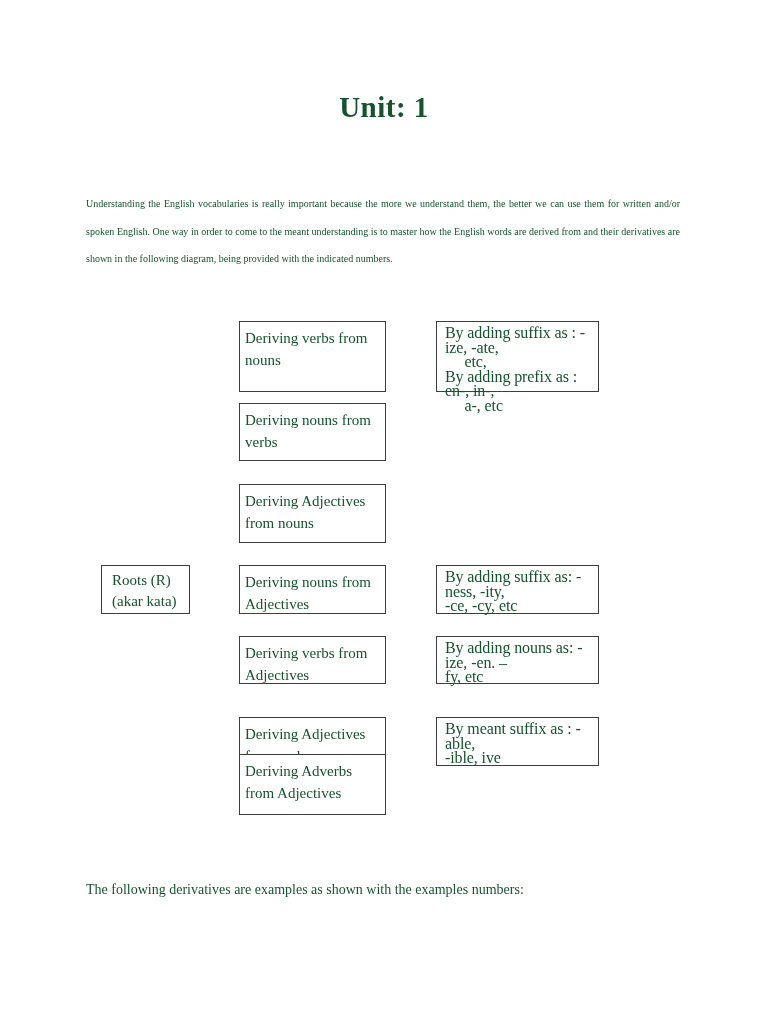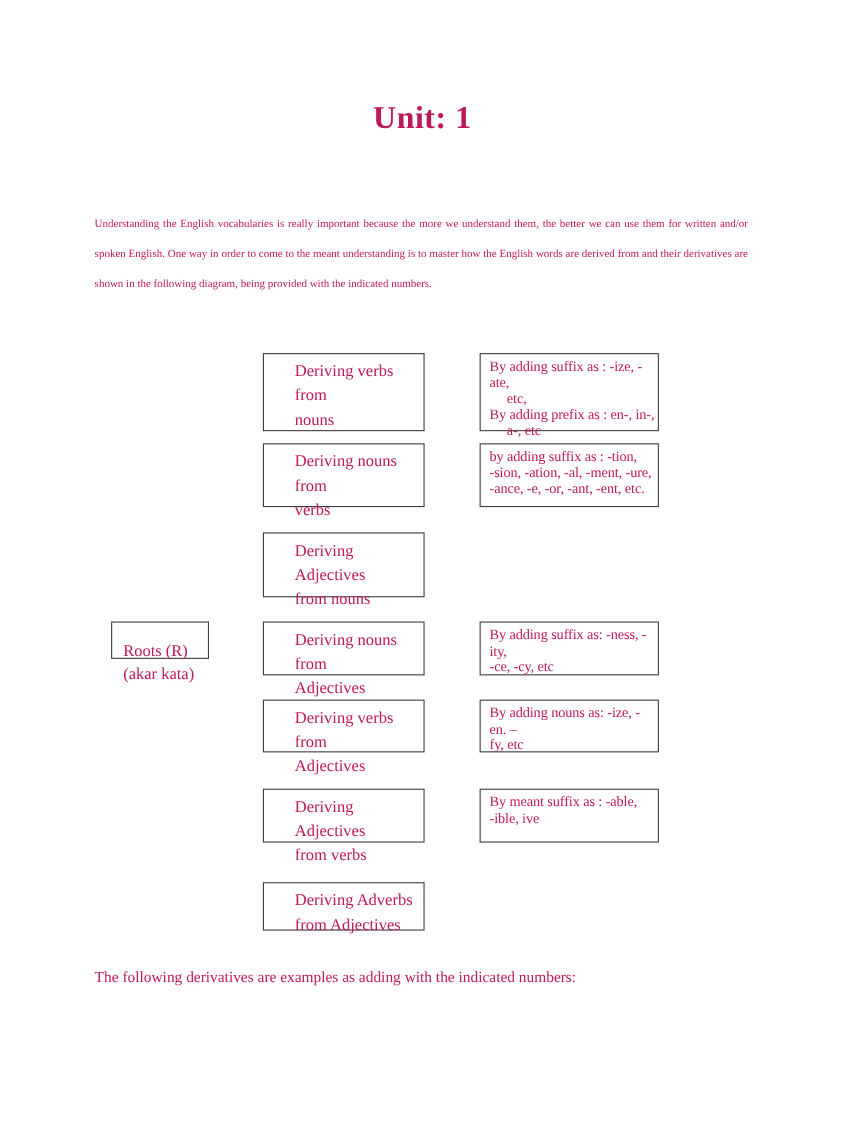--- a/index.html
+++ b/index.html
@@ -1,53 +1,53 @@
 <!DOCTYPE html>
 <html><head>
 <meta charset="utf-8">
 <style>
   html,body{margin:0;padding:0;background:#ffffff;}
   .page{
     position:relative;width:768px;height:1024px;background:#ffffff;
-    font-family:"Liberation Serif","DejaVu Serif",serif;color:#be185d;overflow:hidden;border-radius:31px;
+    font-family:"Liberation Serif","DejaVu Serif",serif;color:#14532d;overflow:hidden;border-radius:31px;
   }
   .title-block{
     position:absolute;top:88px;left:0;width:768px;text-align:center;
     font-weight:bold;font-size:29px;line-height:38px;letter-spacing:.5px;
   }
   .intro{
     position:absolute;top:190px;left:86px;width:594px;margin:0;
     font-size:10px;line-height:27.5px;text-align:justify;
   }
   .closing{
     position:absolute;top:880px;left:86px;width:640px;margin:0;
     font-size:14px;line-height:20px;
   }
   .box{
     position:absolute;border:1.5px solid #3d3d3d;background:#ffffff;
     box-sizing:border-box;white-space:pre-wrap;
   }
   .roots-box{
-    left:101px;top:565px;width:89px;height:34px;
-    font-size:15px;line-height:21px;padding:16px 0 0 10px;
+    left:101px;top:565px;width:89px;height:49px;
+    font-size:15px;line-height:21px;padding:4px 0 0 10px;
   }
   .label-box{
-    left:239px;width:147px;font-size:15px;line-height:22px;padding:5px 4px 0 28px;
+    left:239px;width:147px;font-size:15px;line-height:22px;padding:5px 4px 0 5px;
   }
   .rule-box{
-    left:436px;width:163px;font-size:13px;line-height:14.5px;
+    left:436px;width:163px;font-size:16px;line-height:14.5px;
     padding:4px 2px 0 8px;letter-spacing:-.1px;
   }
   .r1{top:321px;height:71px}
   .r2{top:403px;height:58px}
   .r3{top:484px;height:59px}
   .r4{top:565px;height:49px}
   .r5{top:636px;height:48px}
   .r6{top:717px;height:49px}
-  .r7{top:802px;height:44px}
+  .r7{top:754px;height:61px}
 </style>
 </head>
 <body>
 
 <div class="page">
 
   <div class="title-block">
     <div>Unit: 1</div>
   </div>
 
@@ -58,23 +58,20 @@
 
   <div class="box label-box r1">Deriving verbs from
 nouns</div>
   <div class="box rule-box r1">By adding suffix as : -ize, -ate,
      etc,
 By adding prefix as : en-, in-,
      a-, etc</div>
 
   <div class="box label-box r2">Deriving nouns from
 verbs</div>
-  <div class="box rule-box r2">by adding suffix as : -tion,
--sion, -ation, -al, -ment, -ure,
--ance, -e, -or, -ant, -ent, etc.</div>
 
   <div class="box label-box r3">Deriving Adjectives
 from nouns</div>
 
   <div class="box label-box r4">Deriving nouns from
 Adjectives</div>
   <div class="box rule-box r4">By adding suffix as: -ness, -ity,
 -ce, -cy, etc</div>
 
   <div class="box label-box r5">Deriving verbs from
@@ -83,15 +80,15 @@
 fy, etc</div>
 
   <div class="box label-box r6">Deriving Adjectives
 from verbs</div>
   <div class="box rule-box r6">By meant suffix as : -able,
 -ible, ive</div>
 
   <div class="box label-box r7">Deriving Adverbs
 from Adjectives</div>
 
-  <p class="closing">The following derivatives are examples as adding with the indicated numbers:</p>
+  <p class="closing">The following derivatives are examples as shown with the examples numbers:</p>
 
 </div>
 
 </body></html>

